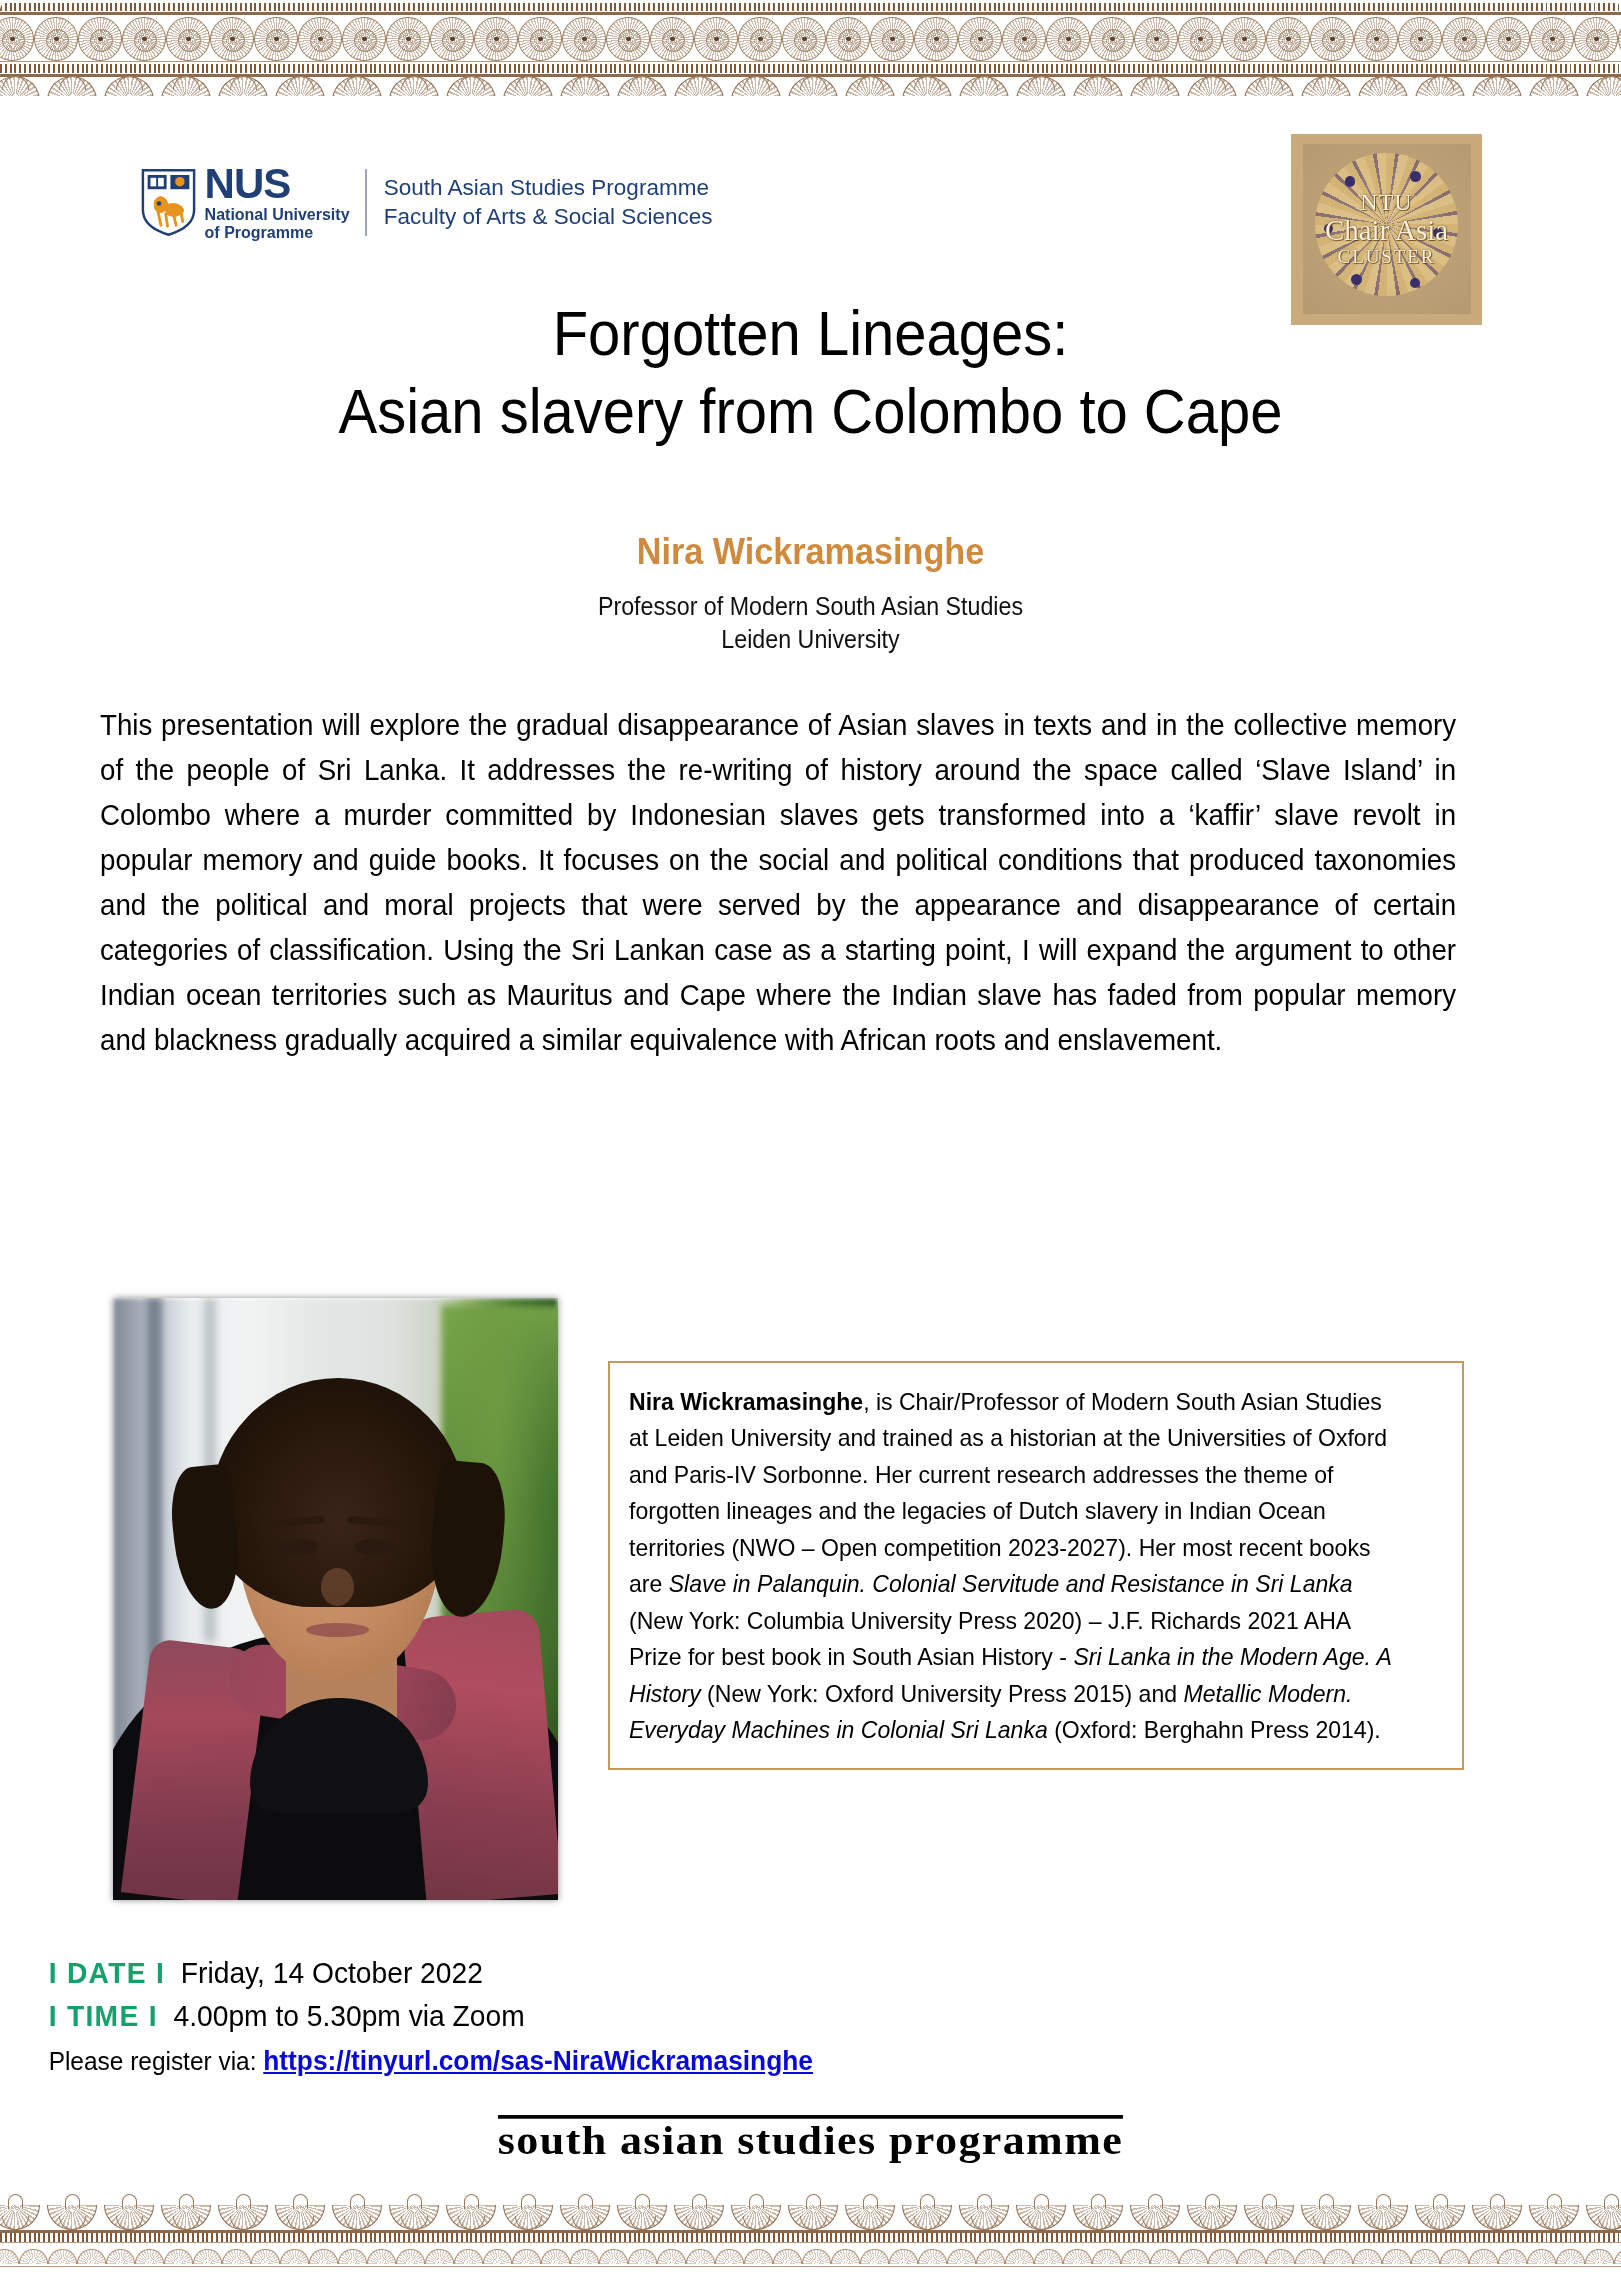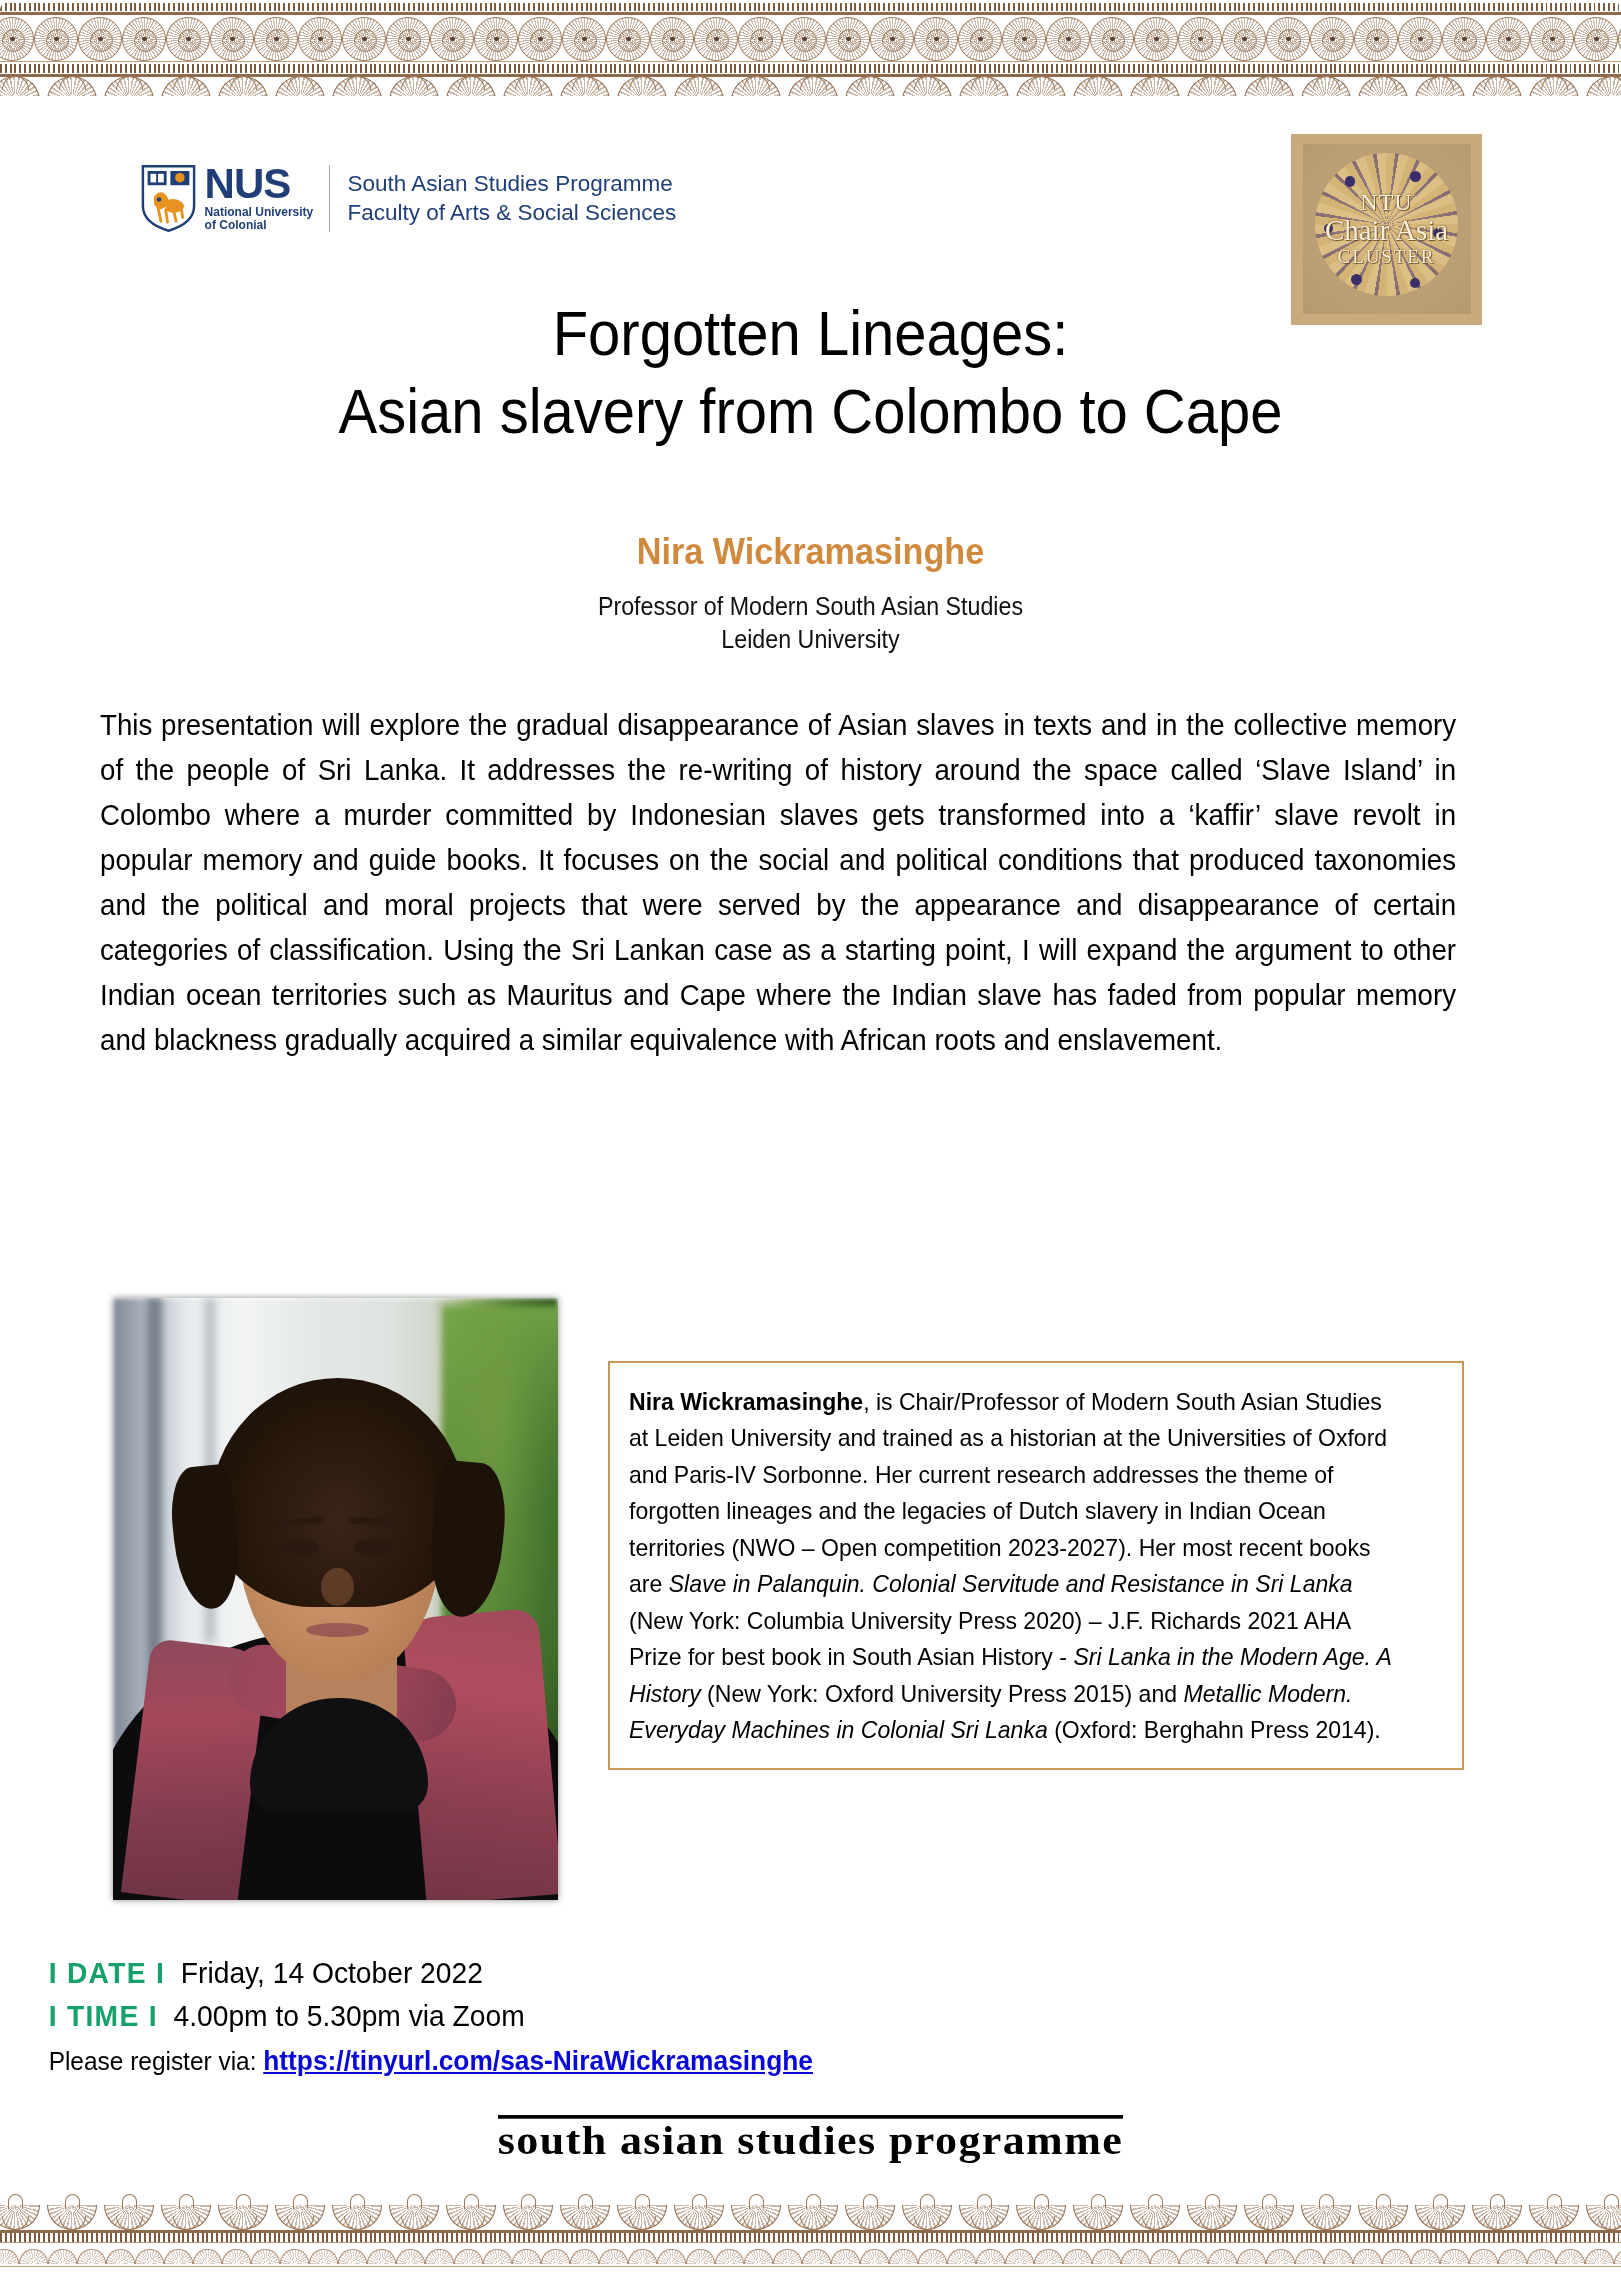--- a/index.html
+++ b/index.html
@@ -150,21 +150,21 @@
     font-family: "Liberation Sans", sans-serif;
     font-weight: bold;
     font-size: 42px;
     color: #1f3f76;
     letter-spacing: -1px;
     line-height: 0.95;
   }
   .nus-sub {
     font-family: "Liberation Sans", sans-serif;
     font-weight: bold;
-    font-size: 12px;
+    font-size: 16px;
     color: #1f3f76;
     line-height: 1.12;
     margin-top: 1.9px;
   }
   .nus-divider {
     width: 1.9px; height: 67px;
     background: #9aa6bb;
     margin: 0 17px 0 15.3px;
     flex: 0 0 1.9px;
   }
@@ -664,21 +664,21 @@
         <path d="M14 34 q6 -8 12 -2 q5 5 1 11 q-4 6 -10 3 q-5 -3 -3 -12 Z" fill="#e8921f"></path>
         <path d="M26 38 q10 -4 17 2 q5 5 -1 9 q-8 5 -16 -1 Z" fill="#e8921f"></path>
         <path d="M18 46 l3 14 M26 48 l2 13 M34 47 l3 13 M42 45 l2 11" stroke="#e8921f" stroke-width="3" fill="none" stroke-linecap="round"></path>
         <circle cx="19" cy="37" r="2.4" fill="#1f3f76"></circle>
       </svg>
     </div>
     <div class="nus-wordmark">
       <div class="nus-letters">NUS</div>
       <div class="nus-sub">
         <div>National University</div>
-        <div>of Colonial</div>
+        <div>of Programme</div>
       </div>
     </div>
     <div class="nus-divider"></div>
     <div class="nus-dept">
       <div>South Asian Studies Programme</div>
       <div>Faculty of Arts &amp; Social Sciences</div>
     </div>
   </div>
 
   <div class="ntu-badge">

